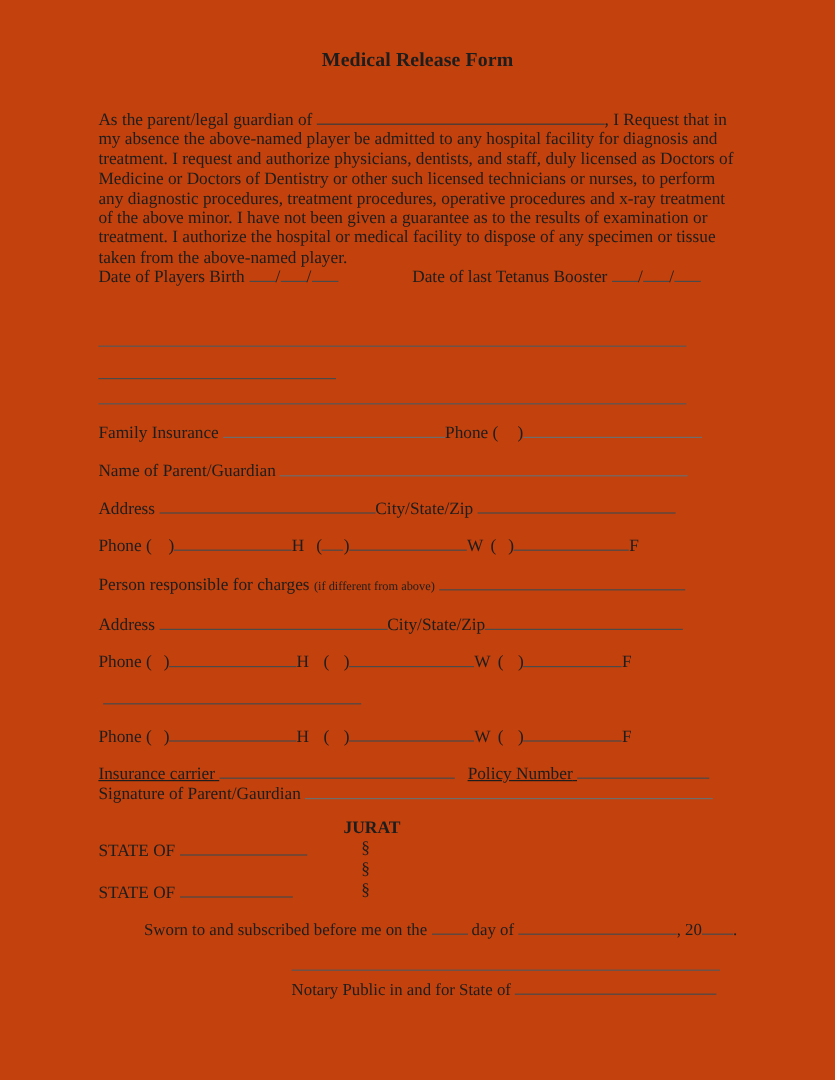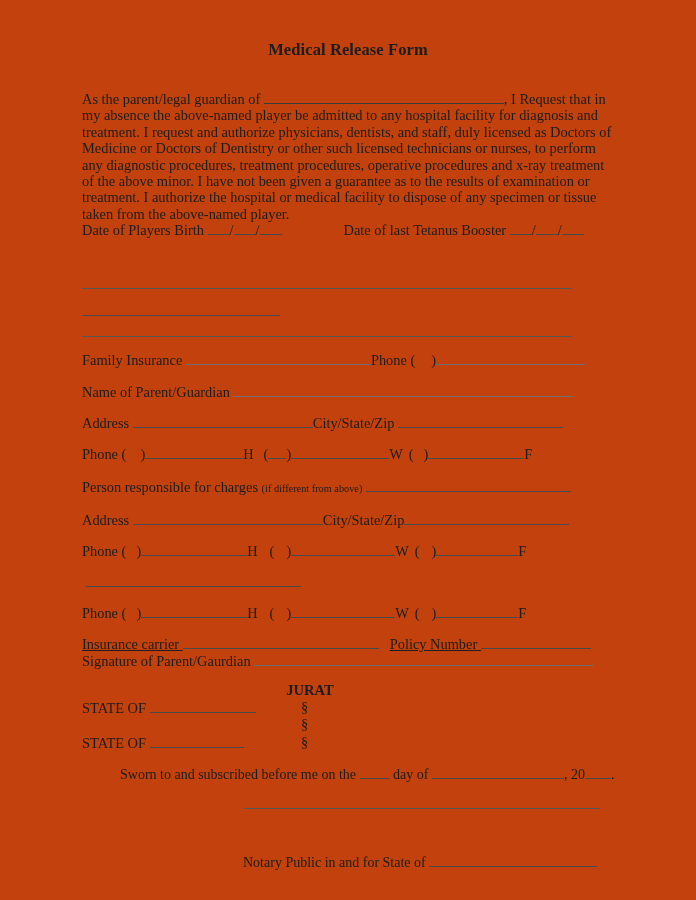--- a/index.html
+++ b/index.html
@@ -214,18 +214,18 @@
   <div class="sec-col" style="top:699px;">§</div>
   <div class="sec-col" style="top:716px;">§</div>
   <div class="sec-col" style="top:734px;">§</div>
 
   <div class="notary-line" style="top:765px; left:120px;">
     <span class="lbl">Sworn to and subscribed before me on the</span><span style="white-space:pre"> </span><span class="ul" style="width:30px;"></span><span style="white-space:pre"> </span><span class="lbl">day of</span><span style="white-space:pre"> </span><span class="ul" style="width:132px;"></span><span class="lbl">, 20</span><span class="ul" style="width:26px;"></span><span class="lbl">.</span>
   </div>
 
   <div class="notary-rule" style="top:808px;"></div>
 
-  <div class="notary-line" style="top:815px; left:243px;margin-top:38px;">
+  <div class="notary-line" style="top:815px; left:243px;">
     <span class="lbl">Notary Public in and for State of</span><span style="white-space:pre"> </span><span class="ul" style="width:168px;"></span>
   </div>
 
 
 </div>
 
 </body></html>

